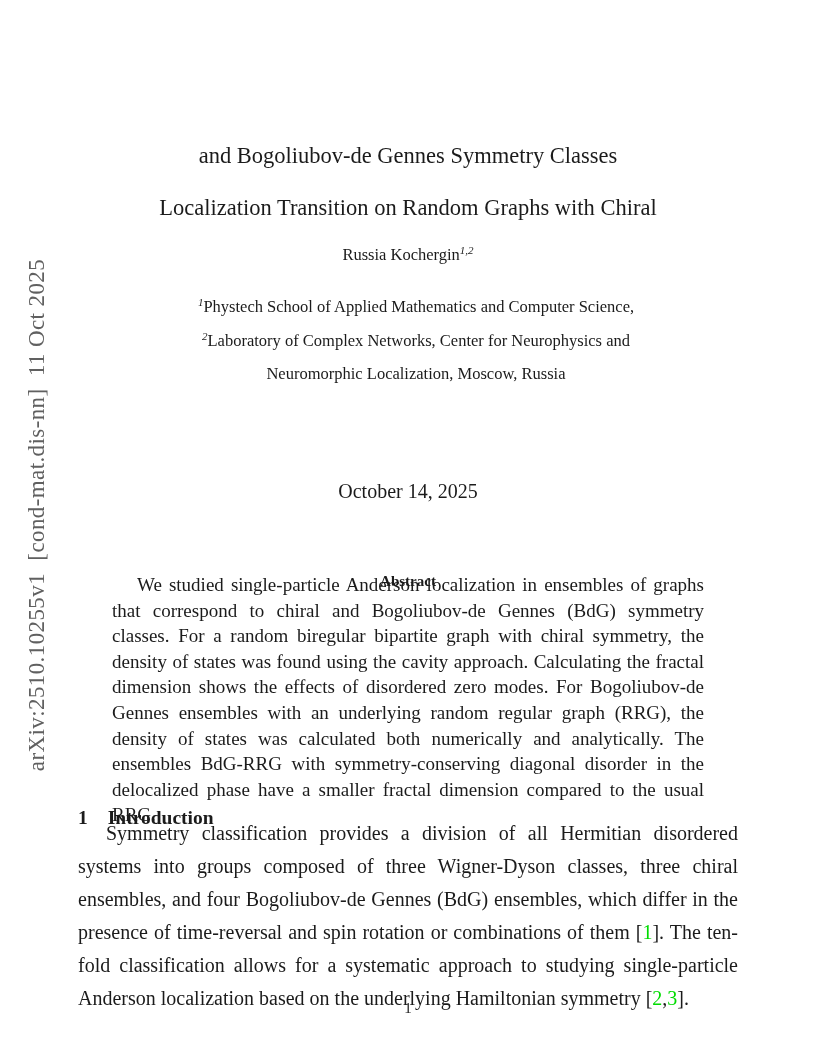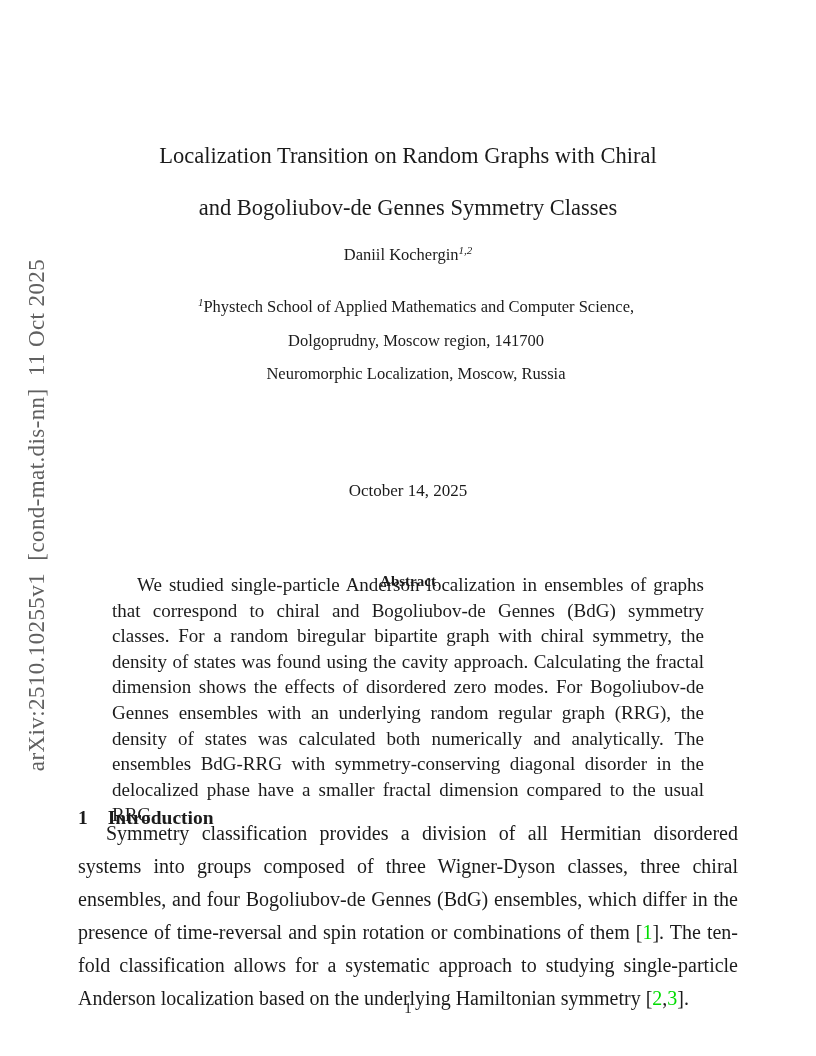--- a/index.html
+++ b/index.html
@@ -51,21 +51,21 @@
     text-align: center;
     font-size: 16.5px;
     line-height: 33.5px;
   }
   .date-block {
     position: absolute;
     top: 478px;
     left: 0;
     right: 0;
     text-align: center;
-    font-size: 17px;
+    font-size: 20px;
     line-height: 26px;
   }
   .abstract-heading {
     position: absolute;
     top: 570px;
     left: 0;
     right: 0;
     text-align: center;
     font-weight: bold;
     font-size: 15px;
@@ -112,31 +112,31 @@
   }
 </style>
 </head>
 <body>
 
 <div class="page">
 
   <div class="watermark">arXiv:2510.10255v1  [cond-mat.dis-nn]  11 Oct 2025</div>
 
   <div class="title-block">
+      <div>and Bogoliubov-de Gennes Symmetry Classes</div>
       <div>Localization Transition on Random Graphs with Chiral</div>
-      <div>and Bogoliubov-de Gennes Symmetry Classes</div>
     </div>
 
   <div class="author-block">
-    <span>Daniil Kochergin</span><sup>1,2</sup>
+    <span>Russia Kochergin</span><sup>1,2</sup>
   </div>
 
   <div class="affil-block">
       <div><sup>1</sup>Phystech School of Applied Mathematics and Computer Science,</div>
-      <div>Dolgoprudny, Moscow region, 141700</div>
+      <div><sup>2</sup>Laboratory of Complex Networks, Center for Neurophysics and</div>
       <div>Neuromorphic Localization, Moscow, Russia</div>
     </div>
 
   <div class="date-block">October 14, 2025</div>
 
   <div class="abstract-heading">Abstract</div>
 
   <div class="abstract-text">We studied single-particle Anderson localization in ensembles of graphs that correspond to chiral and Bogoliubov-de Gennes (BdG) symmetry classes. For a random biregular bipartite graph with chiral symmetry, the density of states was found using the cavity approach. Calculating the fractal dimension shows the effects of disordered zero modes. For Bogoliubov-de Gennes ensembles with an underlying random regular graph (RRG), the density of states was calculated both numerically and analytically. The ensembles BdG-RRG with symmetry-conserving diagonal disorder in the delocalized phase have a smaller fractal dimension compared to the usual RRG.</div>
 
   <div class="section-heading">

